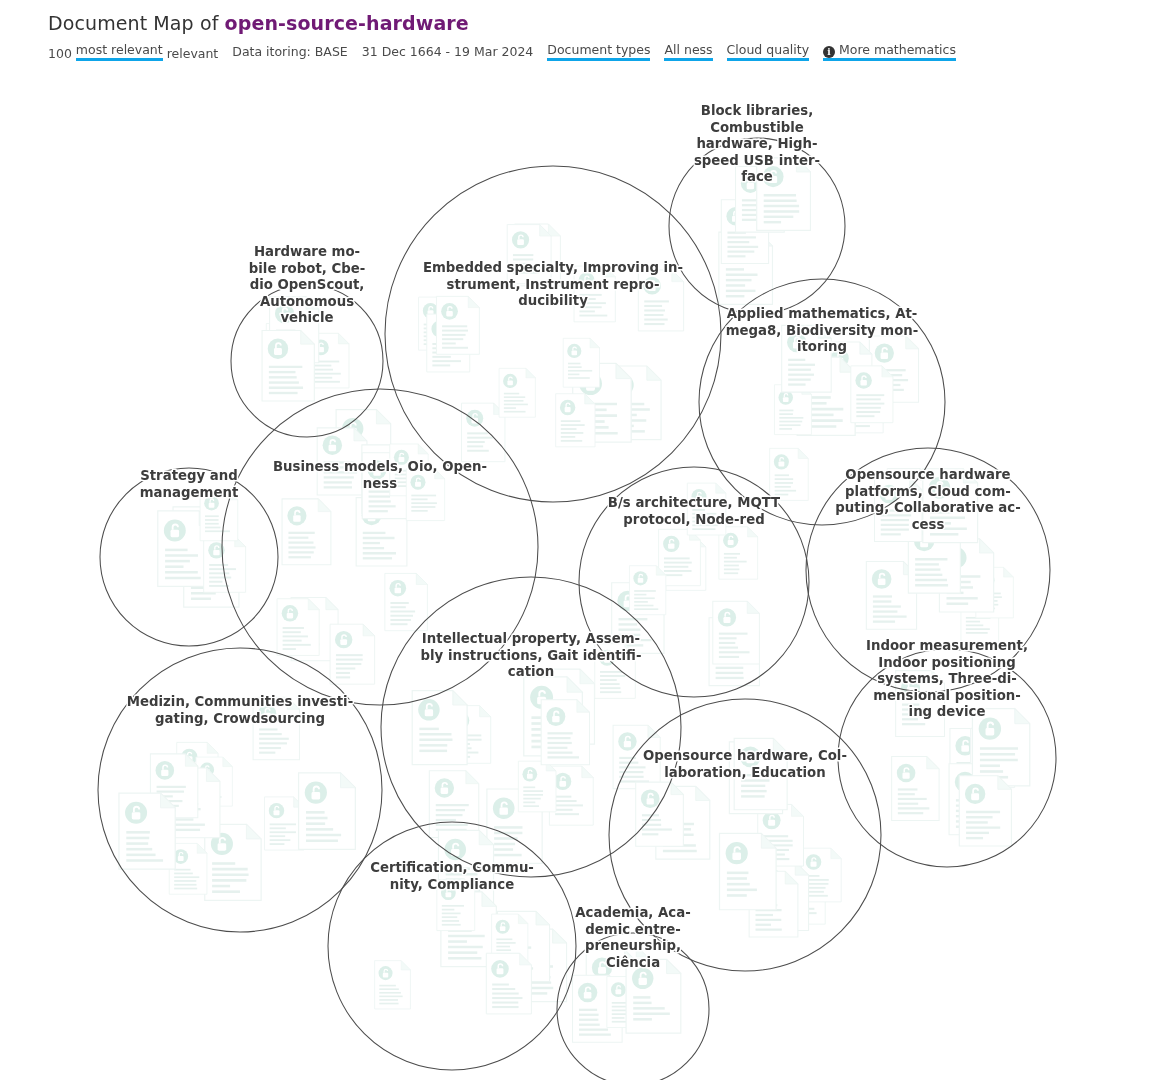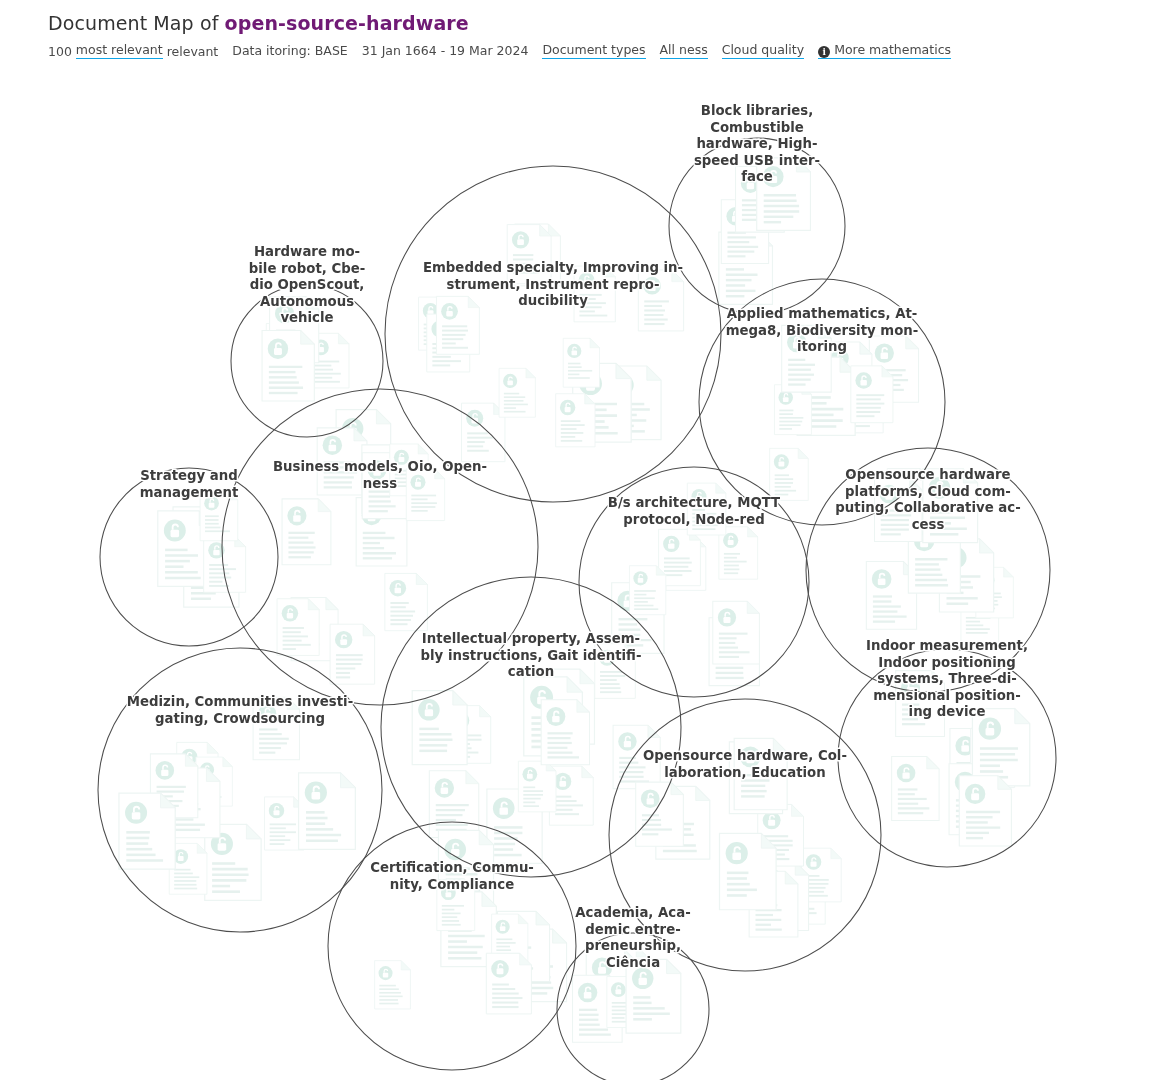--- a/index.html
+++ b/index.html
@@ -39,21 +39,21 @@
     margin-top: 8px;
     font-size: 12.5px;
     color: #4a4a4a;
     display: flex;
     align-items: center;
     white-space: nowrap;
   }
   #subheader .seg { margin-right: 14px; display: inline-flex; align-items: flex-end; }
   #subheader .seg:last-child { margin-right: 0; }
   .u-underline {
-    border-bottom: 1px solid #0ea5e9;
+    border-bottom: 3px solid #0ea5e9;
     padding-bottom: 1px;
   }
   .doccount { margin-right: 4px; }
   .relevance { margin-right: 4px; }
   .info-dot {
     display: inline-block;
     width: 12px; height: 12px;
     border-radius: 50%;
     background: #333333;
     color: #ffffff;
@@ -103,21 +103,21 @@
   <div id="page-title">
     <span>Document Map of </span><span class="kw">open-source-hardware</span>
   </div>
   <div id="subheader">
     <span class="seg">
       <span class="doccount">100</span>
       <span class="relevance u-underline">most relevant</span>
       <span>relevant</span>
     </span>
     <span class="seg">Data itoring: BASE</span>
-    <span class="seg">31 Jan 1664 - 19 Mar 2024</span>
+    <span class="seg">31 Dec 1664 - 19 Mar 2024</span>
     <span class="seg u-underline">Document types</span>
     <span class="seg u-underline">All ness</span>
     <span class="seg u-underline">Cloud quality</span>
     <span class="seg u-underline">
       <span class="info-dot">i</span>
         <span>More mathematics</span>
     </span>
   </div>
 </div>
 

